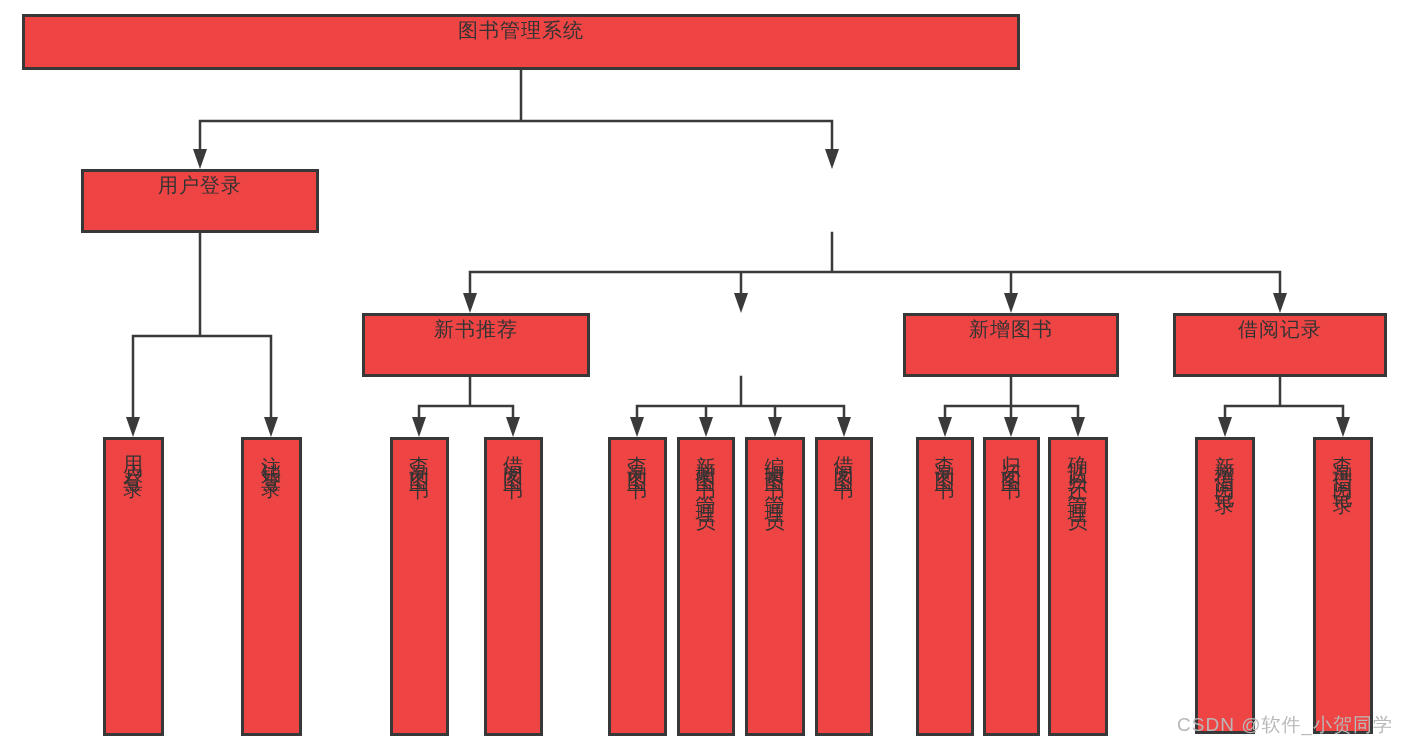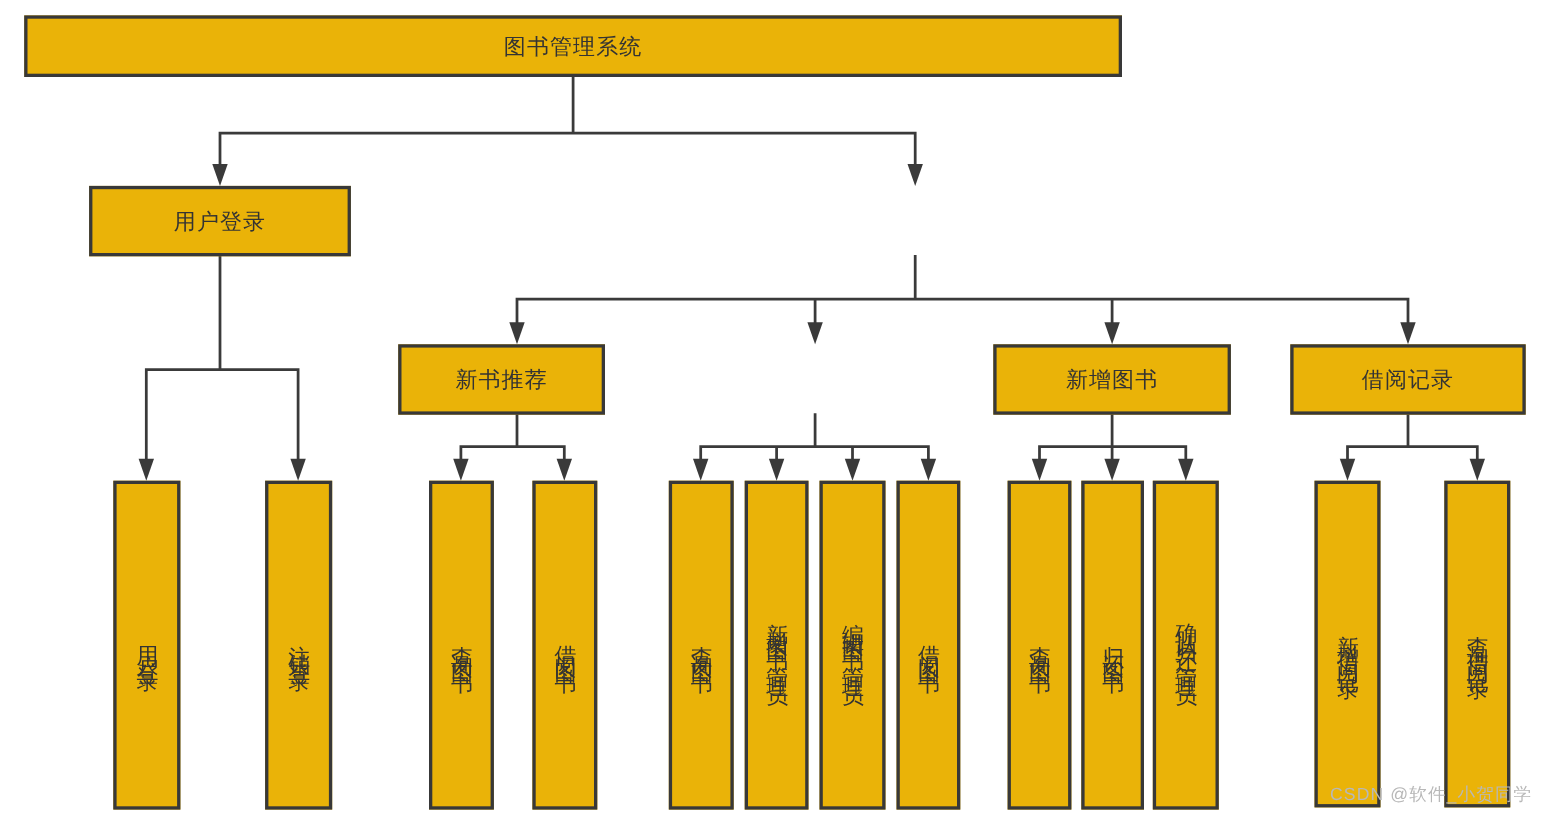--- a/index.html
+++ b/index.html
@@ -13,35 +13,35 @@
   body{background:var(--bg-color);font-family:"Liberation Sans", sans-serif;}
   .canvas{
     position:relative;width:1405px;height:747px;background:var(--bg-color);
     overflow:hidden;
   }
   .connectors{
     position:absolute;left:0;top:0;width:1405px;height:747px;
     color:var(--line-color);
   }
   .node{
-    position:absolute;box-sizing:border-box;background:#eab308;
+    position:absolute;box-sizing:border-box;background:#ef4444;
     border:3px solid var(--border-color);
-    display:flex;align-items:center;justify-content:center;
+    display:flex;align-items:flex-start;justify-content:center;
   }
   .node.h span{
     font-size:20px;color:var(--text-color);letter-spacing:1px;white-space:nowrap;
   }
   .node.v span{
     writing-mode:vertical-rl;text-orientation:mixed;
     font-size:20px;color:var(--text-color);letter-spacing:8px;line-height:1.1;
     white-space:nowrap;
   }
   .watermark{
     position:absolute;right:12px;top:712px;
-    font-size:16px;color:var(--watermark-color);letter-spacing:1px;white-space:nowrap;
+    font-size:19px;color:var(--watermark-color);letter-spacing:1px;white-space:nowrap;
   }
 </style>
 </head>
 <body>
 
 <div class="canvas">
 
   <svg class="connectors" viewBox="0 0 1405 747" xmlns="http://www.w3.org/2000/svg">
     <g stroke="currentColor" stroke-width="2.5" fill="none" stroke-linecap="square">
 
@@ -83,21 +83,21 @@
   </svg>
 
   <div class="node h" style="left:22px;top:14px;width:998px;height:56px">
     <span>图书管理系统</span>
   </div>
 
   <div class="node h" style="left:81px;top:169px;width:238px;height:64px">
     <span>用户登录</span>
   </div>
 
-  <div class="node h" style="left:362px;top:313px;width:188px;height:64px">
+  <div class="node h" style="left:362px;top:313px;width:228px;height:64px">
     <span>新书推荐</span>
   </div>
   <div class="node h" style="left:903px;top:313px;width:216px;height:64px">
     <span>新增图书</span>
   </div>
   <div class="node h" style="left:1173px;top:313px;width:214px;height:64px">
     <span>借阅记录</span>
   </div>
 
   <div class="node v" style="left:103px;top:437px;width:61px;height:299px">

